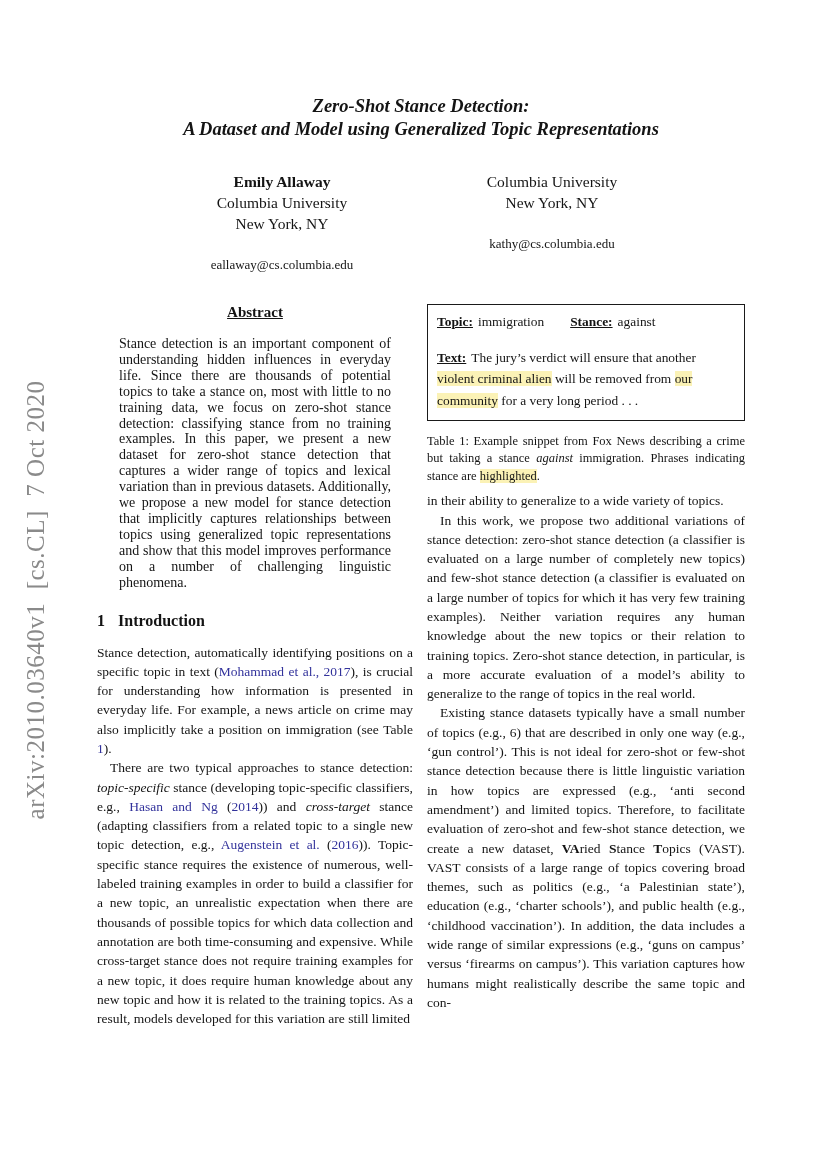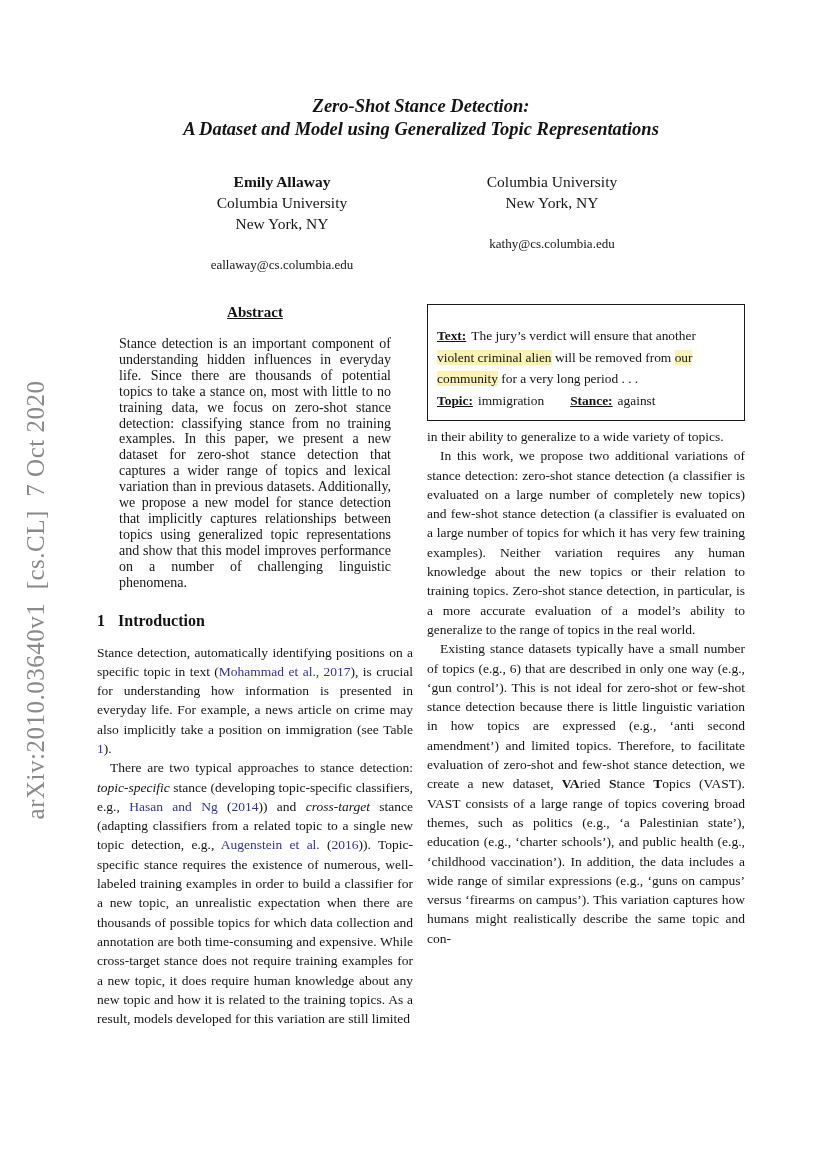--- a/index.html
+++ b/index.html
@@ -150,28 +150,29 @@
     <div class="section-heading">
       <span class="num">1</span><span>Introduction</span>
     </div>
 
     <p class="body-par"><span>Stance detection, automatically identifying positions on a specific topic in text (</span><span class="seg-link">Mohammad et al., 2017</span><span>), is crucial for understanding how information is presented in everyday life. For example, a news article on crime may also implicitly take a position on immigration (see Table </span><span class="seg-link">1</span><span>).</span></p>
     <p class="body-par indent"><span>There are two typical approaches to stance detection: </span><span class="seg-italic">topic-specific</span><span> stance (developing topic-specific classifiers, e.g., </span><span class="seg-link">Hasan and Ng</span><span> (</span><span class="seg-link">2014</span><span>)) and </span><span class="seg-italic">cross-target</span><span> stance (adapting classifiers from a related topic to a single new topic detection, e.g., </span><span class="seg-link">Augenstein et al.</span><span> (</span><span class="seg-link">2016</span><span>)). Topic-specific stance requires the existence of numerous, well-labeled training examples in order to build a classifier for a new topic, an unrealistic expectation when there are thousands of possible topics for which data collection and annotation are both time-consuming and expensive. While cross-target stance does not require training examples for a new topic, it does require human knowledge about any new topic and how it is related to the training topics. As a result, models developed for this variation are still limited</span></p>
   </div>
 
   <div class="col-right">
     <div class="tablebox">
+      <div class="trow">
+        <span class="lbl">Topic:</span><span>immigration</span><span class="lbl lbl-stance">Stance:</span><span>against</span>
+      </div>
       <div class="trow text-row">
         <span class="lbl">Text:</span><span><span>The jury’s verdict will ensure that another </span><span class="seg-highlight">violent criminal alien</span><span> will be removed from </span><span class="seg-highlight">our</span><span> </span><span class="seg-highlight">community</span><span> for a very long period . . .</span></span>
       </div>
-      <div class="trow">
-        <span class="lbl">Topic:</span><span>immigration</span><span class="lbl lbl-stance">Stance:</span><span>against</span>
-      </div>
     </div>
 
+    <div class="caption"><span>Table 1: Example snippet from Fox News describing a crime but taking a stance </span><span class="seg-italic">against</span><span> immigration. Phrases indicating stance are </span><span class="seg-highlight">highlighted</span><span>.</span></div>
 
     <div class="rc-body">
       <p class="body-par">in their ability to generalize to a wide variety of topics.</p>
       <p class="body-par indent">In this work, we propose two additional variations of stance detection: zero-shot stance detection (a classifier is evaluated on a large number of completely new topics) and few-shot stance detection (a classifier is evaluated on a large number of topics for which it has very few training examples). Neither variation requires any human knowledge about the new topics or their relation to training topics. Zero-shot stance detection, in particular, is a more accurate evaluation of a model’s ability to generalize to the range of topics in the real world.</p>
       <p class="body-par indent"><span>Existing stance datasets typically have a small number of topics (e.g., 6) that are described in only one way (e.g., ‘gun control’). This is not ideal for zero-shot or few-shot stance detection because there is little linguistic variation in how topics are expressed (e.g., ‘anti second amendment’) and limited topics. Therefore, to facilitate evaluation of zero-shot and few-shot stance detection, we create a new dataset, </span><span class="seg-bold">VA</span><span>ried </span><span class="seg-bold">S</span><span>tance </span><span class="seg-bold">T</span><span>opics (VAST). VAST consists of a large range of topics covering broad themes, such as politics (e.g., ‘a Palestinian state’), education (e.g., ‘charter schools’), and public health (e.g., ‘childhood vaccination’). In addition, the data includes a wide range of similar expressions (e.g., ‘guns on campus’ versus ‘firearms on campus’). This variation captures how humans might realistically describe the same topic and con-</span></p>
     </div>
   </div>
 
 </div>
 

